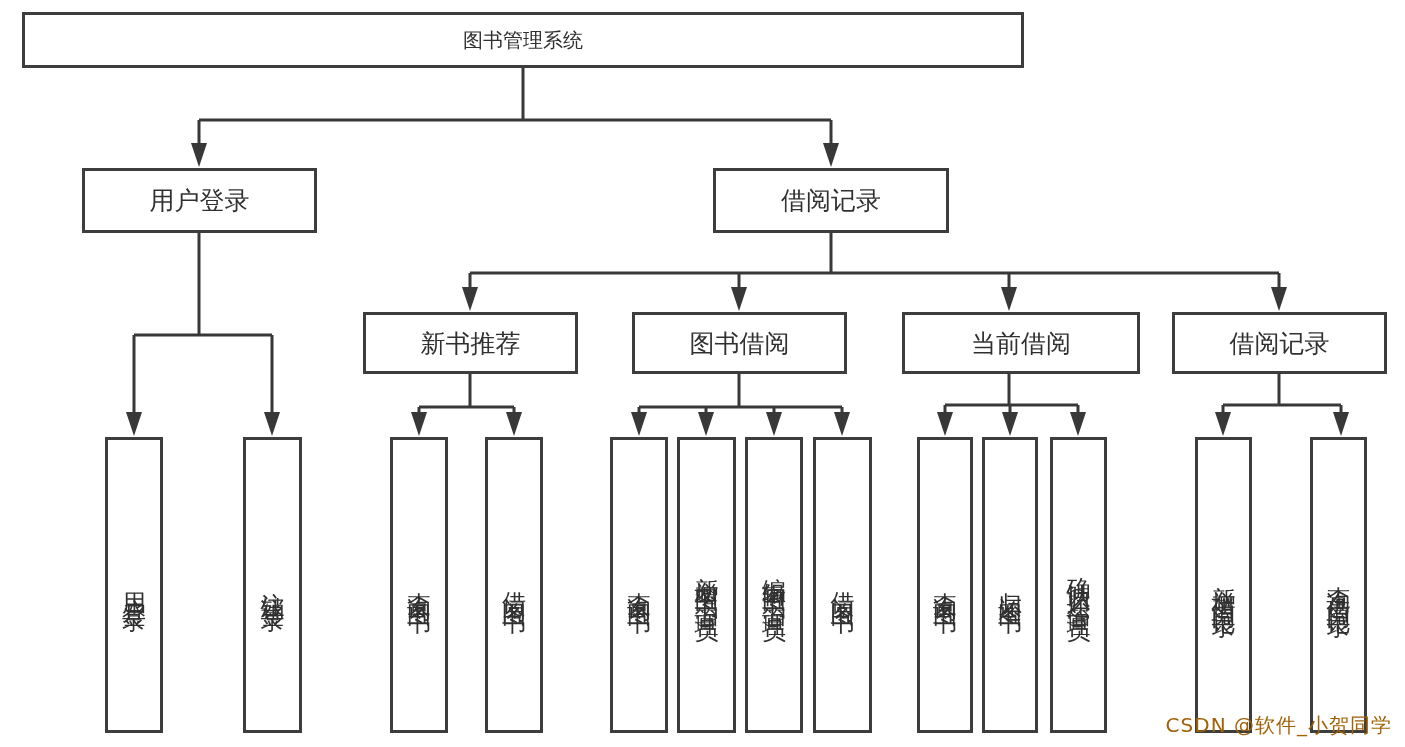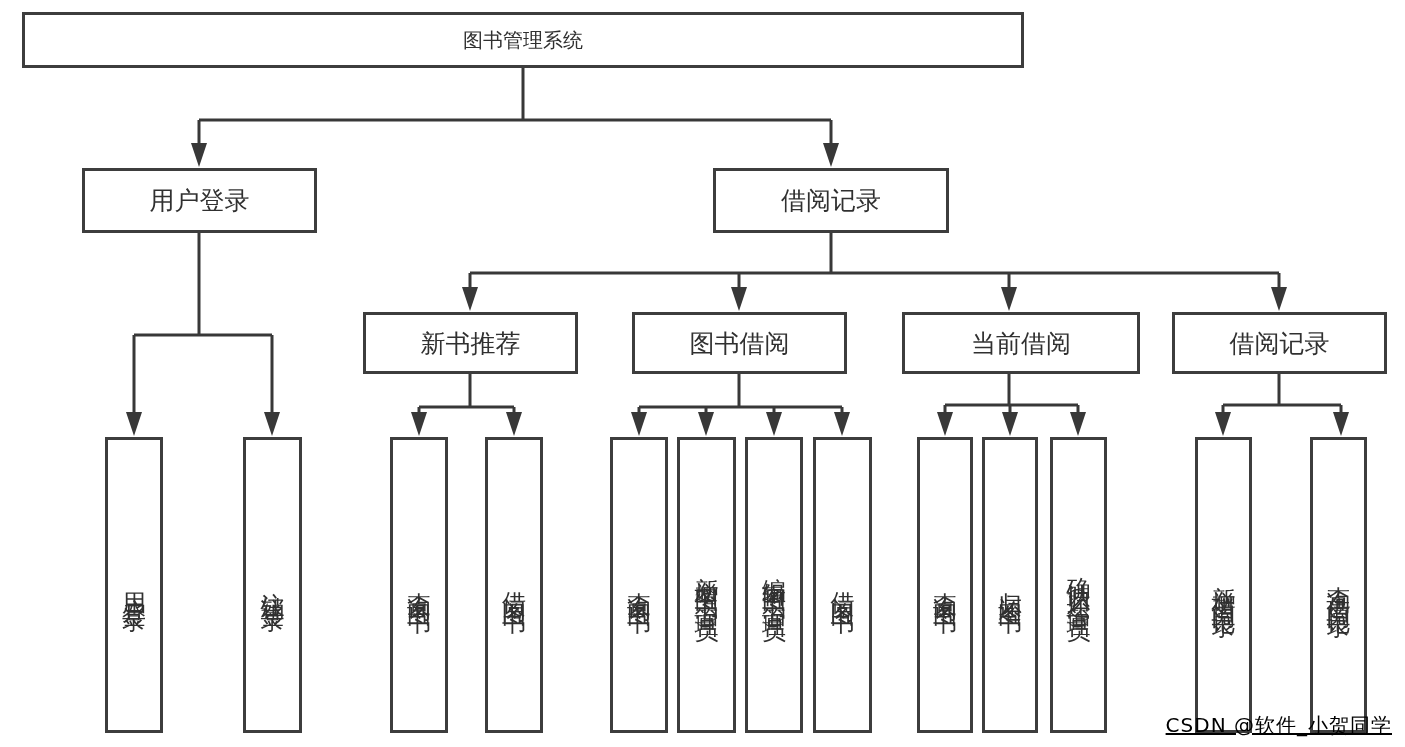--- a/index.html
+++ b/index.html
@@ -30,25 +30,24 @@
     text-orientation:mixed;
     font-size:24px;
     letter-spacing:6px;
     line-height:1;
   }
   .watermark{
     position:absolute;
     right:13px;
     top:712px;
     font-size:20px;
-    color:#000000;
+    color:#a16207;
     letter-spacing:1px;
     white-space:nowrap;
     z-index:3;
-    text-decoration:underline;
   }
 </style>
 </head>
 <body>
 
 <div class="stage">
 
   <svg class="connectors" width="1405" height="747" viewBox="0 0 1405 747" xmlns="http://www.w3.org/2000/svg">
     <g stroke="#383838" stroke-width="3" fill="none">
 

